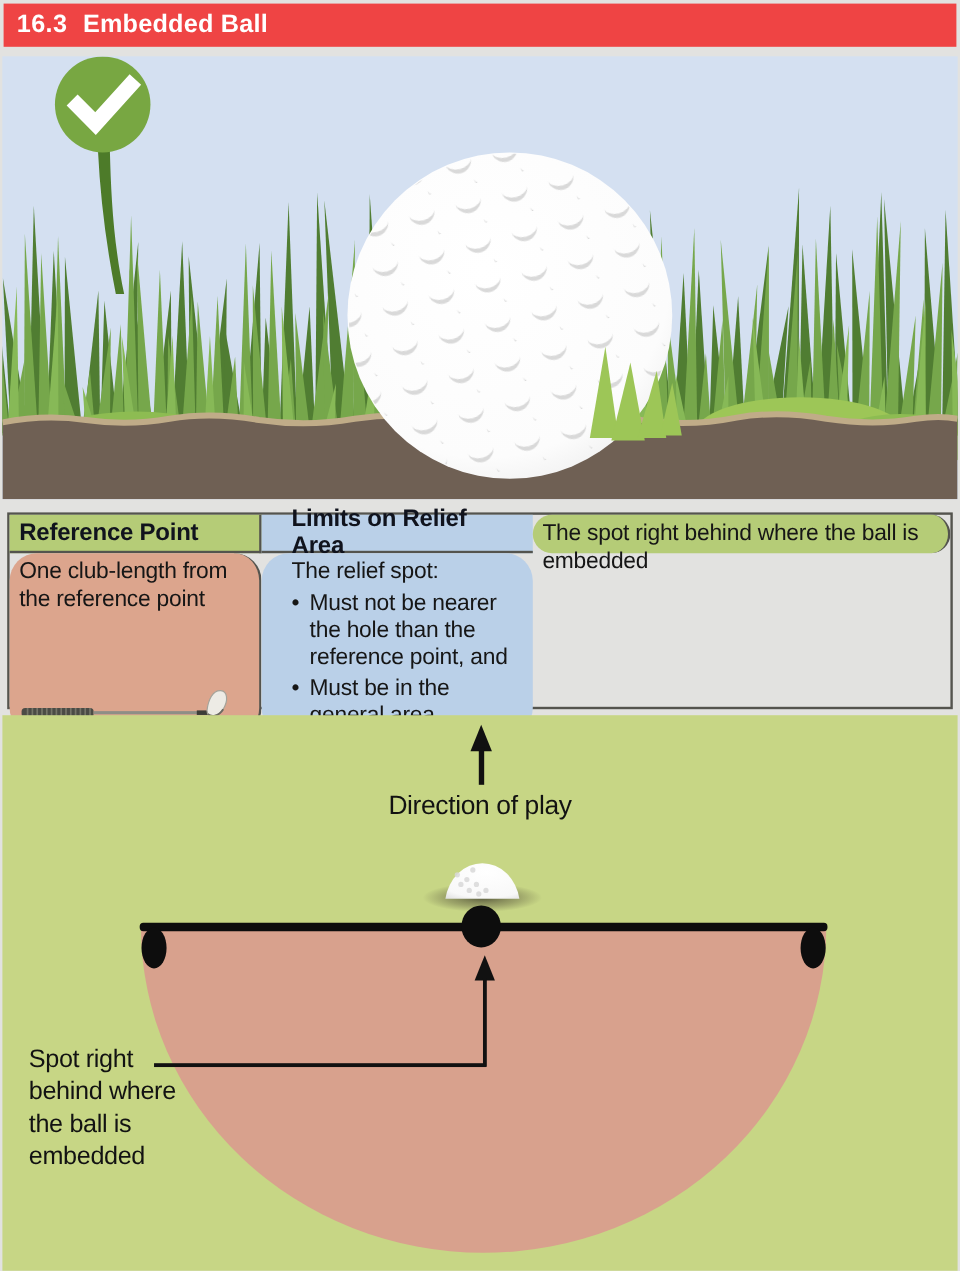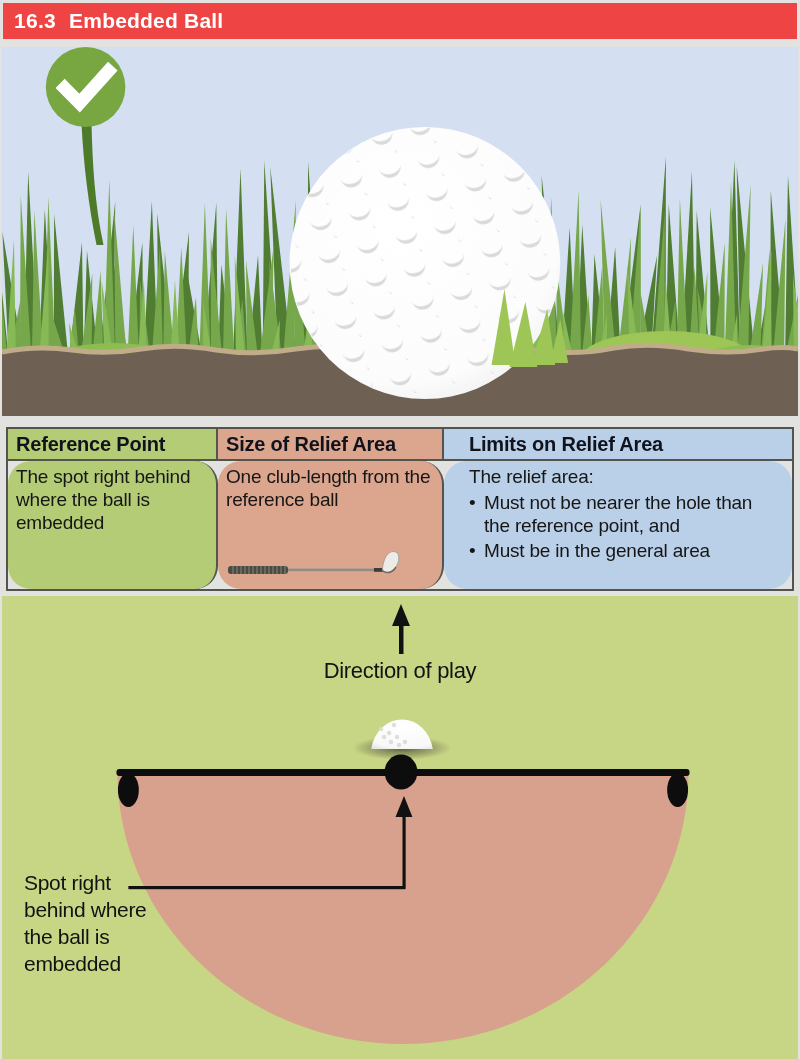--- a/index.html
+++ b/index.html
@@ -251,41 +251,40 @@
     <g>
       <path d="M80,78 C82,118 87,158 95,198 L102,198 C93,156 91,116 90,78 Z" fill="#4d7b29"></path>
       <circle cx="84" cy="40" r="40" fill="#78a742"></circle>
       <path d="M63,41 L78,56 L107,24" fill="none" stroke="#ffffff" stroke-width="13" stroke-linecap="square" stroke-linejoin="miter"></path>
     </g>
   </svg>
 </div>
 
 <div class="rule-table">
   <div class="hcell c-ref br">Reference Point</div>
-  <div class="hcell c-size br">Size of Relief Area</div>
   <div class="hcell c-lim">Limits on Relief Area</div>
 
   <div class="bcell c-ref br">
     <div>The spot right behind where the ball is embedded</div>
   </div>
 
   <div class="bcell c-size br">
-    <div>One club-length from the reference ball</div>
+    <div>One club-length from the reference point</div>
     <svg class="club" width="178" height="30" viewBox="0 0 178 30">
       <rect x="2" y="17" width="60" height="8" rx="3" fill="#4b4b45"></rect>
       <path d="M7 17v8M11 17v8M15 17v8M19 17v8M23 17v8M27 17v8M31 17v8M35 17v8M39 17v8M43 17v8M47 17v8M51 17v8M55 17v8M59 17v8" stroke="#757568" stroke-width="1.4"></path>
       <rect x="62" y="19.6" width="88" height="2.6" fill="#8e8e86"></rect>
       <rect x="148" y="19" width="10" height="3.8" fill="#3c3c38"></rect>
       <path d="M157,22 C160,24.5 166,24.5 170,18 C174.5,10.5 173.5,3 168,2.5 C161.5,2 157.5,10 156.5,19 Z" fill="#edebe5" stroke="#a5a39a" stroke-width="1"></path>
       <path d="M157,22 C160,24.5 166,24.5 170,18" stroke="#6c6a62" stroke-width="1.6" fill="none"></path>
     </svg>
   </div>
 
   <div class="bcell c-lim">
-    <div class="intro">The relief area:</div>
+    <div class="intro">The relief spot:</div>
     <div class="bullet">
       <span class="b">•</span>
       <span class="t">Must not be nearer the hole than the reference point, and</span>
     </div>
     <div class="bullet">
       <span class="b">•</span>
       <span class="t">Must be in the general area</span>
     </div>
   </div>
 </div>

